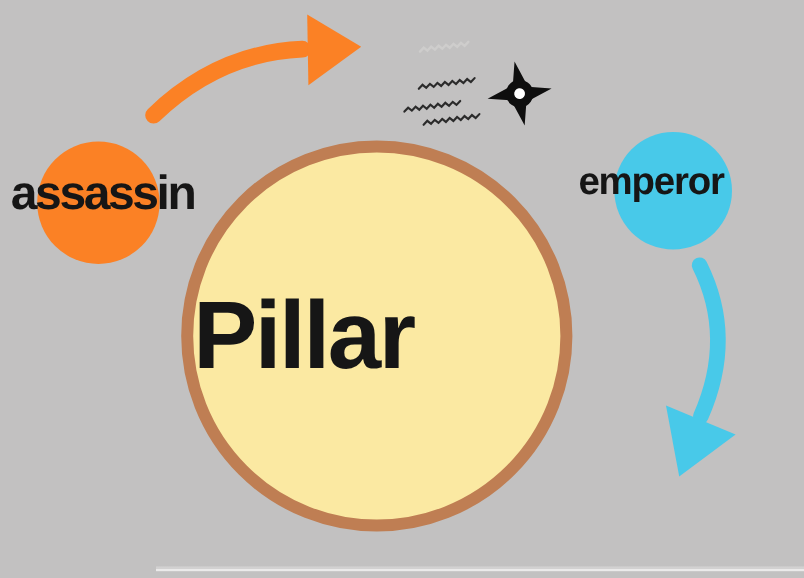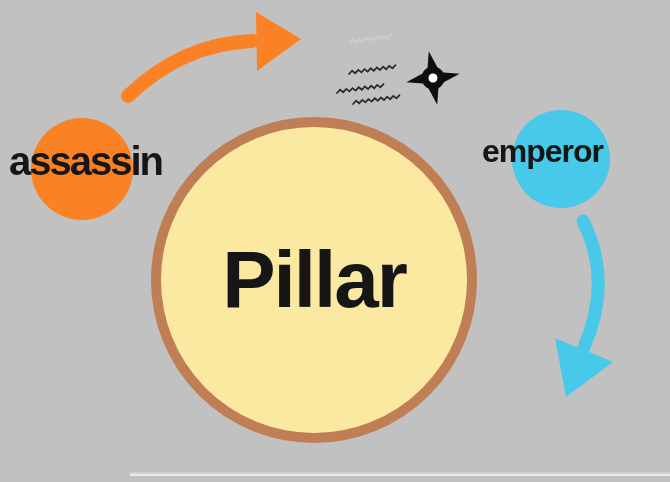--- a/index.html
+++ b/index.html
@@ -27,21 +27,21 @@
     background: #48c9e9;
     z-index: 1;
   }
   #pillar-circle {
     left: 151px; top: 117px;
     width: 306px; height: 306px;
     background: #fbe9a2;
     border: 10px solid #bf7e53;
     display: flex;
     align-items: center;
-    justify-content: center;
+    justify-content: flex-start;
     z-index: 2;
   }
   .node-label {
     color: #161616;
     font-weight: bold;
     line-height: 1;
     white-space: nowrap;
     z-index: 4;
   }
   #pillar-label {

